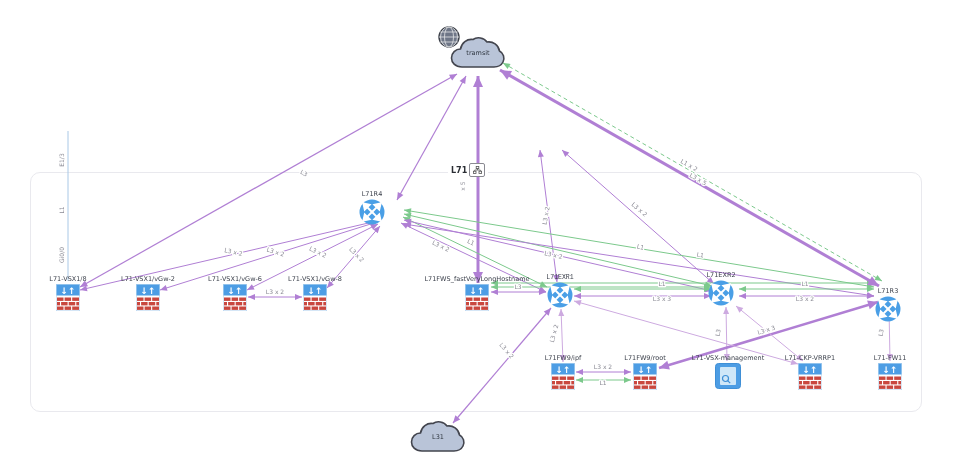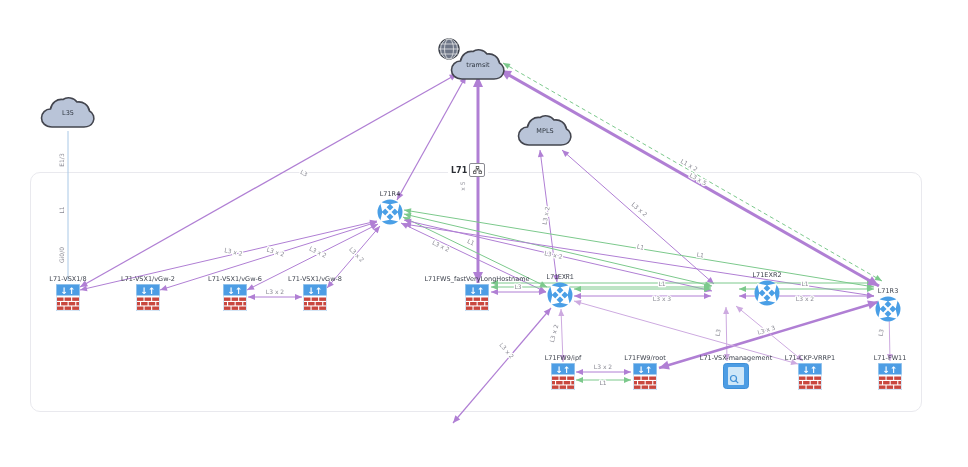--- a/index.html
+++ b/index.html
@@ -167,51 +167,45 @@
     <span class="gl-text">L71</span>
     <span class="gl-badge">
       <svg width="9" height="8" viewBox="0 0 9 8">
         <rect x="3.2" y="0.4" width="2.6" height="2.2" fill="none" stroke="#555" stroke-width="0.8"></rect>
         <rect x="0.4" y="5.2" width="2.6" height="2.2" fill="none" stroke="#555" stroke-width="0.8"></rect>
         <rect x="6.0" y="5.2" width="2.6" height="2.2" fill="none" stroke="#555" stroke-width="0.8"></rect>
         <path d="M4.5 2.6 V4 M1.7 5.2 V4 H7.3 V5.2" fill="none" stroke="#555" stroke-width="0.8"></path>
       </svg>
     </span>
   </div>
-<div class="node cloud" style="left: 450px; top: 48px; width: 56px; height: 34px;">
+<div class="node cloud" style="left: 450px; top: 36px; width: 56px; height: 34px;">
       <span class="globe">
         <svg width="24" height="24" viewBox="0 0 24 24">
           <circle cx="12" cy="12" r="10" fill="#6e7687" stroke="#3c4049" stroke-width="1.4"></circle>
           <g stroke="#d8dade" stroke-width="0.9" fill="none">
             <ellipse cx="12" cy="12" rx="4.5" ry="10"></ellipse>
             <ellipse cx="12" cy="12" rx="8.5" ry="10"></ellipse>
             <line x1="2" y1="12" x2="22" y2="12"></line>
             <line x1="3.2" y1="7" x2="20.8" y2="7"></line>
             <line x1="3.2" y1="17" x2="20.8" y2="17"></line>
           </g>
         </svg>
       </span>
       <svg width="56" height="34" viewBox="0 0 56 32">
         <path d="M12 30 C5 30 1.5 25.5 1.5 21 C1.5 16 5.5 12 10.5 12 C11.5 6 17 1.5 23 2.5 C27 -0.5 34 0.5 37 5 C43 4 48.5 8 49.5 14 C53.5 16 55 21 53 25 C51 29 47 30 44 30 Z" fill="#b9c4d8" stroke="#43454e" stroke-width="1.6" stroke-linejoin="round"></path>
       </svg>
       <span class="nlabel">tramsit</span>
     </div>
-    <div class="node cloud" style="left: 40px; top: 96px; width: 56px; height: 34px;">
+    <div class="node cloud" style="left: 410px; top: 420px; width: 56px; height: 34px;">
       <svg width="56" height="34" viewBox="0 0 56 32">
         <path d="M12 30 C5 30 1.5 25.5 1.5 21 C1.5 16 5.5 12 10.5 12 C11.5 6 17 1.5 23 2.5 C27 -0.5 34 0.5 37 5 C43 4 48.5 8 49.5 14 C53.5 16 55 21 53 25 C51 29 47 30 44 30 Z" fill="#b9c4d8" stroke="#43454e" stroke-width="1.6" stroke-linejoin="round"></path>
       </svg>
-      <span class="nlabel">L35</span>
-    </div>
-    <div class="node cloud" style="left: 517px; top: 114px; width: 56px; height: 34px;">
-      <svg width="56" height="34" viewBox="0 0 56 32">
-        <path d="M12 30 C5 30 1.5 25.5 1.5 21 C1.5 16 5.5 12 10.5 12 C11.5 6 17 1.5 23 2.5 C27 -0.5 34 0.5 37 5 C43 4 48.5 8 49.5 14 C53.5 16 55 21 53 25 C51 29 47 30 44 30 Z" fill="#b9c4d8" stroke="#43454e" stroke-width="1.6" stroke-linejoin="round"></path>
-      </svg>
-      <span class="nlabel">MPLS</span>
-    </div>
-    <div class="node router" style="left: 377px; top: 199px; width: 26px; height: 26px;">
+      <span class="nlabel">L31</span>
+    </div>
+    <div class="node router" style="left: 359px; top: 199px; width: 26px; height: 26px;">
       <svg width="26" height="26" viewBox="0 0 26 26">
         <circle cx="13" cy="13" r="12.5" fill="#4A9FE6"></circle>
         <g stroke="#fff" stroke-width="2" fill="#fff">
           <line x1="13" y1="13" x2="7.6" y2="7.6"></line>
           <polygon points="4.4,4.4 10.6,5.8 5.8,10.6"></polygon>
           <line x1="13" y1="13" x2="18.4" y2="7.6"></line>
           <polygon points="21.6,4.4 15.4,5.8 20.2,10.6"></polygon>
           <line x1="13" y1="13" x2="7.6" y2="18.4"></line>
           <polygon points="4.4,21.6 10.6,20.2 5.8,15.4"></polygon>
           <line x1="13" y1="13" x2="18.4" y2="18.4"></line>
@@ -229,21 +223,21 @@
           <line x1="13" y1="13" x2="18.4" y2="7.6"></line>
           <polygon points="21.6,4.4 15.4,5.8 20.2,10.6"></polygon>
           <line x1="13" y1="13" x2="7.6" y2="18.4"></line>
           <polygon points="4.4,21.6 10.6,20.2 5.8,15.4"></polygon>
           <line x1="13" y1="13" x2="18.4" y2="18.4"></line>
           <polygon points="21.6,21.6 15.4,20.2 20.2,15.4"></polygon>
         </g>
       </svg>
       <span class="nlabel">L71EXR1</span>
     </div>
-    <div class="node router" style="left: 754px; top: 280px; width: 26px; height: 26px;">
+    <div class="node router" style="left: 708px; top: 280px; width: 26px; height: 26px;">
       <svg width="26" height="26" viewBox="0 0 26 26">
         <circle cx="13" cy="13" r="12.5" fill="#4A9FE6"></circle>
         <g stroke="#fff" stroke-width="2" fill="#fff">
           <line x1="13" y1="13" x2="7.6" y2="7.6"></line>
           <polygon points="4.4,4.4 10.6,5.8 5.8,10.6"></polygon>
           <line x1="13" y1="13" x2="18.4" y2="7.6"></line>
           <polygon points="21.6,4.4 15.4,5.8 20.2,10.6"></polygon>
           <line x1="13" y1="13" x2="7.6" y2="18.4"></line>
           <polygon points="4.4,21.6 10.6,20.2 5.8,15.4"></polygon>
           <line x1="13" y1="13" x2="18.4" y2="18.4"></line>
@@ -401,21 +395,21 @@
           <rect x="5.1" y="18" width="6.5" height="3.4"></rect>
           <rect x="12.7" y="18" width="6.5" height="3.4"></rect>
           <rect x="20.3" y="18" width="2.7" height="3.4"></rect>
           <rect x="1" y="22.5" width="6.5" height="3.4"></rect>
           <rect x="8.6" y="22.5" width="6.5" height="3.4"></rect>
           <rect x="16.2" y="22.5" width="6.8" height="3.4"></rect>
         </g>
       </svg>
       <span class="nlabel">L71FW9/root</span>
     </div>
-    <div class="node mgmt" style="left: 715px; top: 363px; width: 26px; height: 26px; margin-left: 8px;">
+    <div class="node mgmt" style="left: 715px; top: 363px; width: 26px; height: 26px;">
       <svg width="26" height="26" viewBox="0 0 26 26">
         <rect x="0.5" y="0.5" width="25" height="25" rx="3" fill="#4D9DE4" stroke="#3f8fd6"></rect>
         <rect x="5" y="4" width="16" height="18" rx="1" fill="#cfe7f8"></rect>
         <circle cx="10.5" cy="15.5" r="3" fill="none" stroke="#3f8fd6" stroke-width="1.2"></circle>
         <line x1="12.7" y1="17.7" x2="15.2" y2="20.2" stroke="#3f8fd6" stroke-width="1.2"></line>
       </svg>
       <span class="nlabel">L71-VSX-management</span>
     </div>
     <div class="node firewall" style="left: 798px; top: 362.5px; width: 24px; height: 27px;">
       <svg width="24" height="27" viewBox="0 0 24 27">

